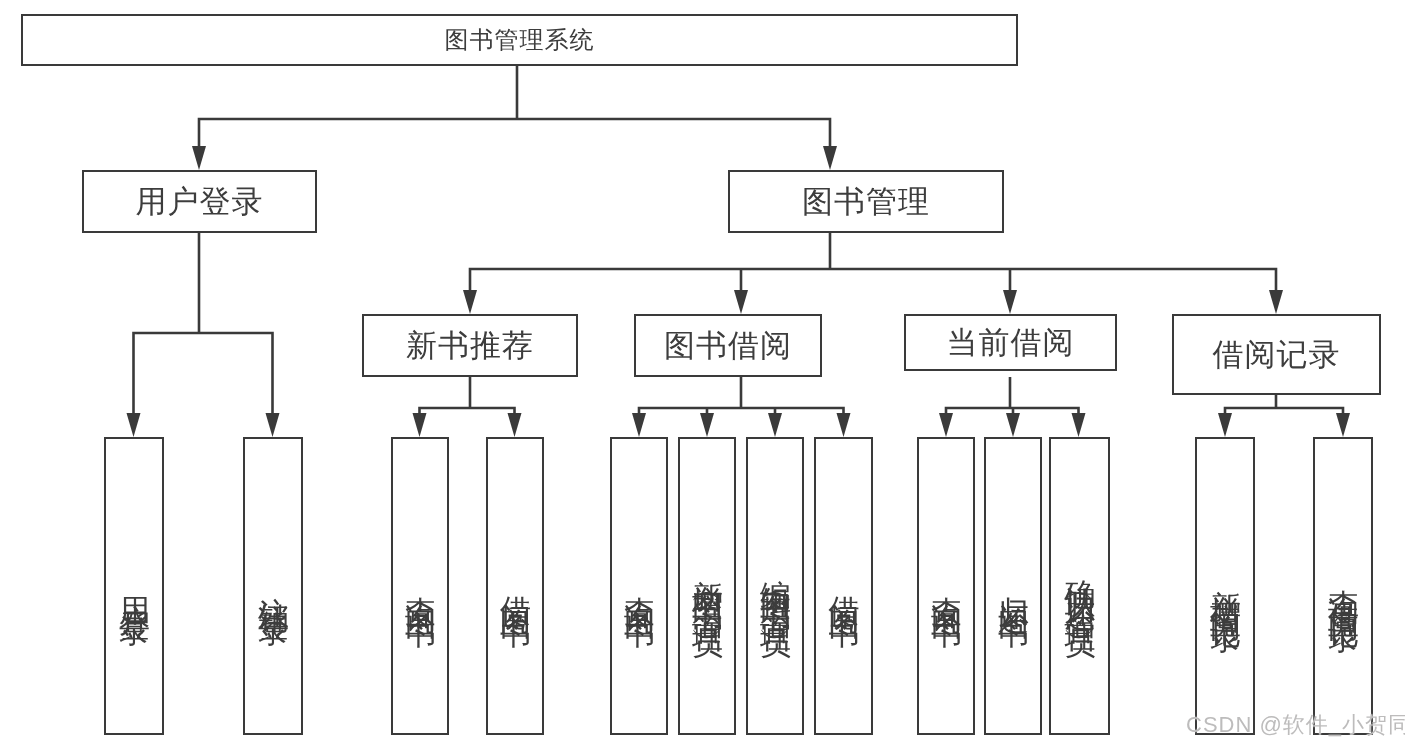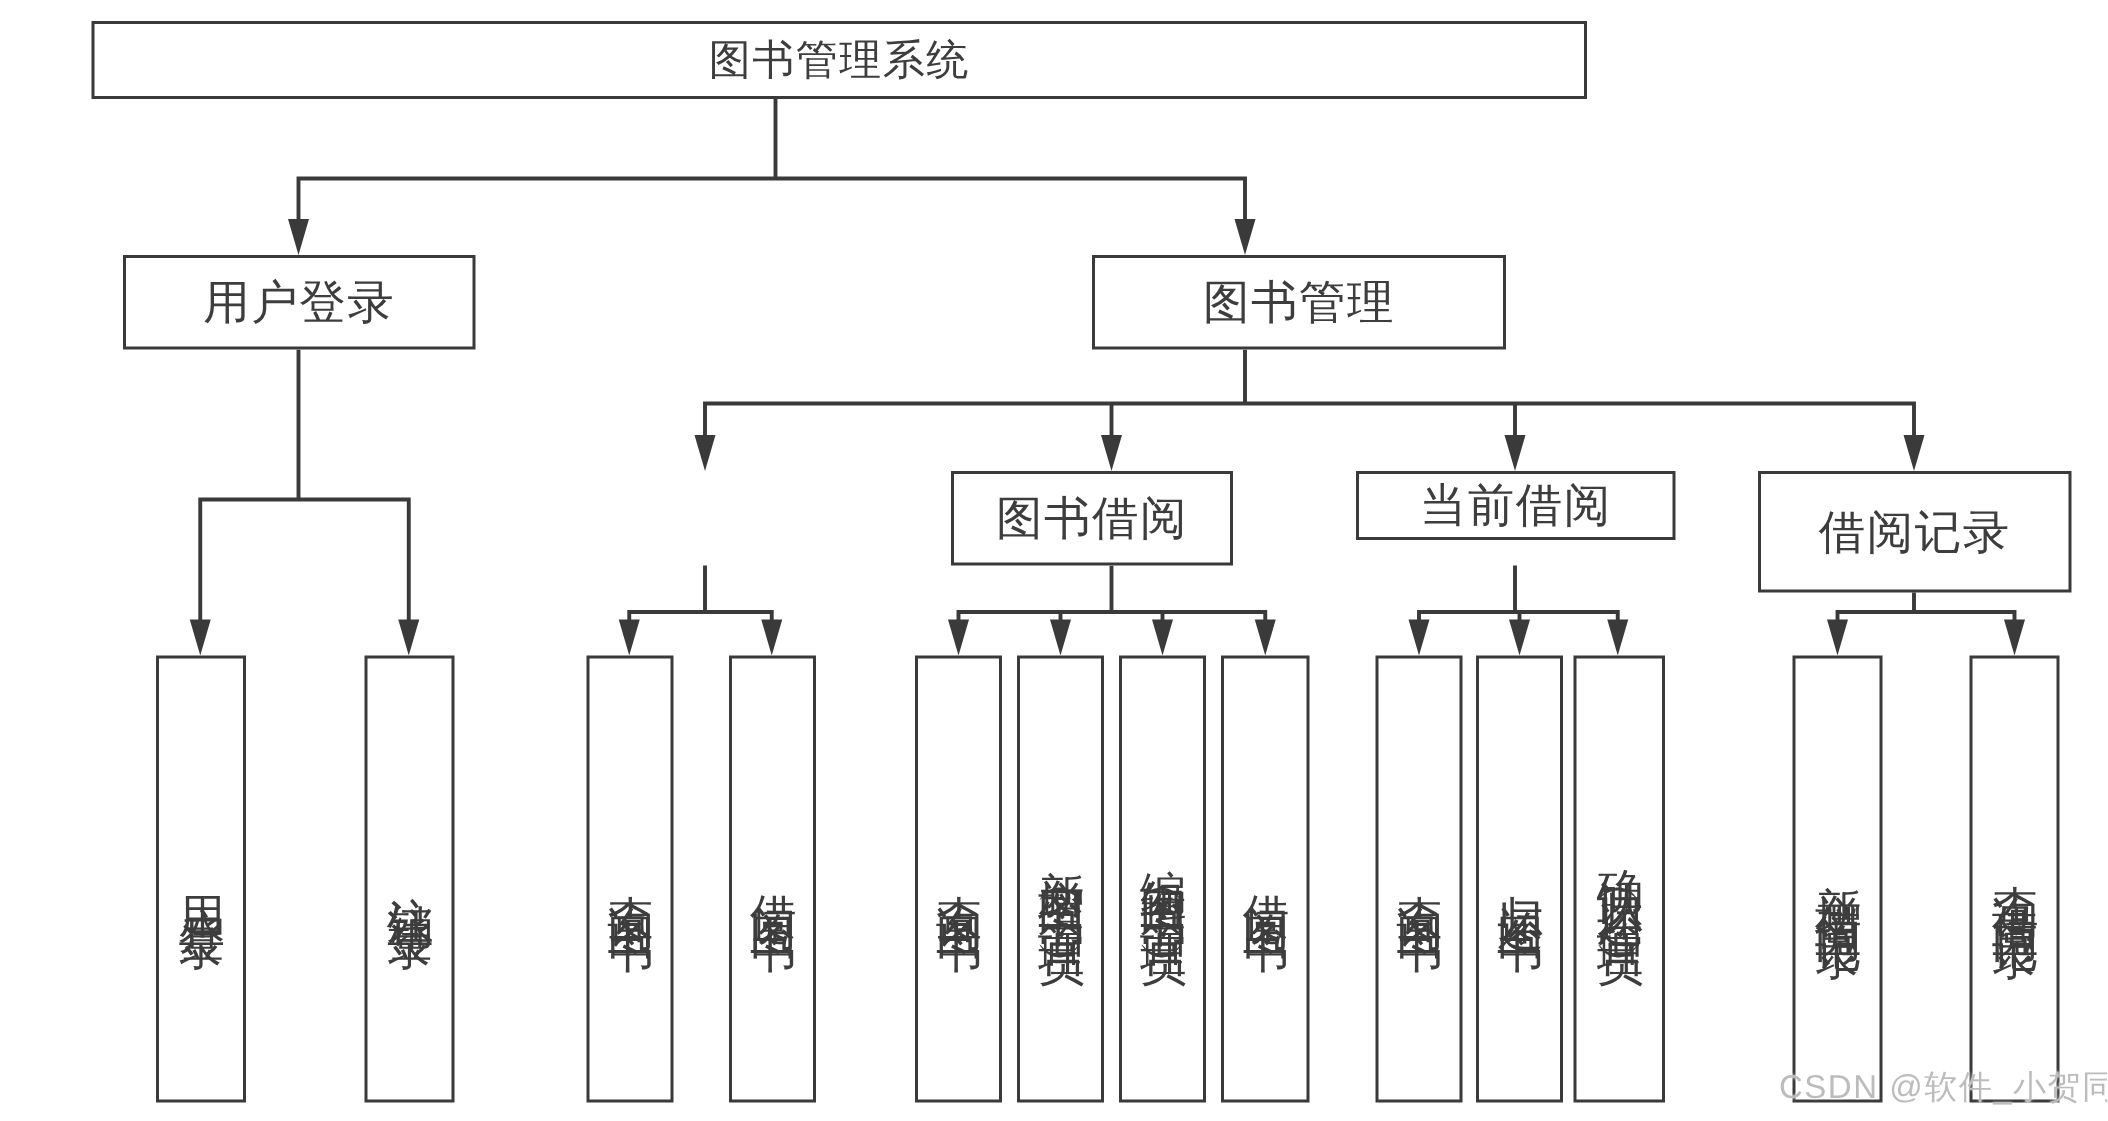--- a/index.html
+++ b/index.html
@@ -20,21 +20,21 @@
     border:2.5px solid #3a3a3a;
     background:#ffffff;
     color:#3d3d3d;
     display:flex;
     align-items:center;
     justify-content:center;
     font-size:31px;
     letter-spacing:1px;
     z-index:2;
   }
-  .node.root { font-size:28px;margin-left:40px; }
+  .node.root { font-size:24px; }
   .node.vert {
     writing-mode:vertical-rl;
     text-orientation:mixed;
     letter-spacing:7px;
     line-height:1.1;
     padding:4px 0;
   }
   .watermark {
     position:absolute;
     left:1186px; top:710px;
@@ -89,22 +89,23 @@
       <polygon points="1218,413 1232,413 1225,437"></polygon>
       <polygon points="1336,413 1350,413 1343,437"></polygon>
     </g>
   </svg>
 
   <div class="node root" style="left:21px;top:14px;width:997px;height:52px">图书管理系统</div>
 
   <div class="node" style="left:82px;top:170px;width:235px;height:63px">用户登录</div>
   <div class="node" style="left:728px;top:170px;width:276px;height:63px">图书管理</div>
 
+  <div class="node" style="left:362px;top:314px;width:216px;height:63px">新书推荐</div>
   <div class="node" style="left:634px;top:314px;width:188px;height:63px">图书借阅</div>
-  <div class="node" style="left:904px;top:314px;width:213px;height:46px">当前借阅</div>
+  <div class="node" style="left:904px;top:314px;width:213px;height:57px">当前借阅</div>
   <div class="node" style="left:1172px;top:314px;width:209px;height:81px">借阅记录</div>
 
   <div class="node vert" style="left:104px;top:437px;width:60px;height:298px">用户登录</div>
   <div class="node vert" style="left:243px;top:437px;width:60px;height:298px">注销登录</div>
 
   <div class="node vert" style="left:391px;top:437px;width:58px;height:298px">查询图书</div>
   <div class="node vert" style="left:486px;top:437px;width:58px;height:298px">借阅图书</div>
 
   <div class="node vert" style="left:610px;top:437px;width:58px;height:298px">查询图书</div>
   <div class="node vert" style="left:678px;top:437px;width:58px;height:298px">新增图书（管理员）</div>

